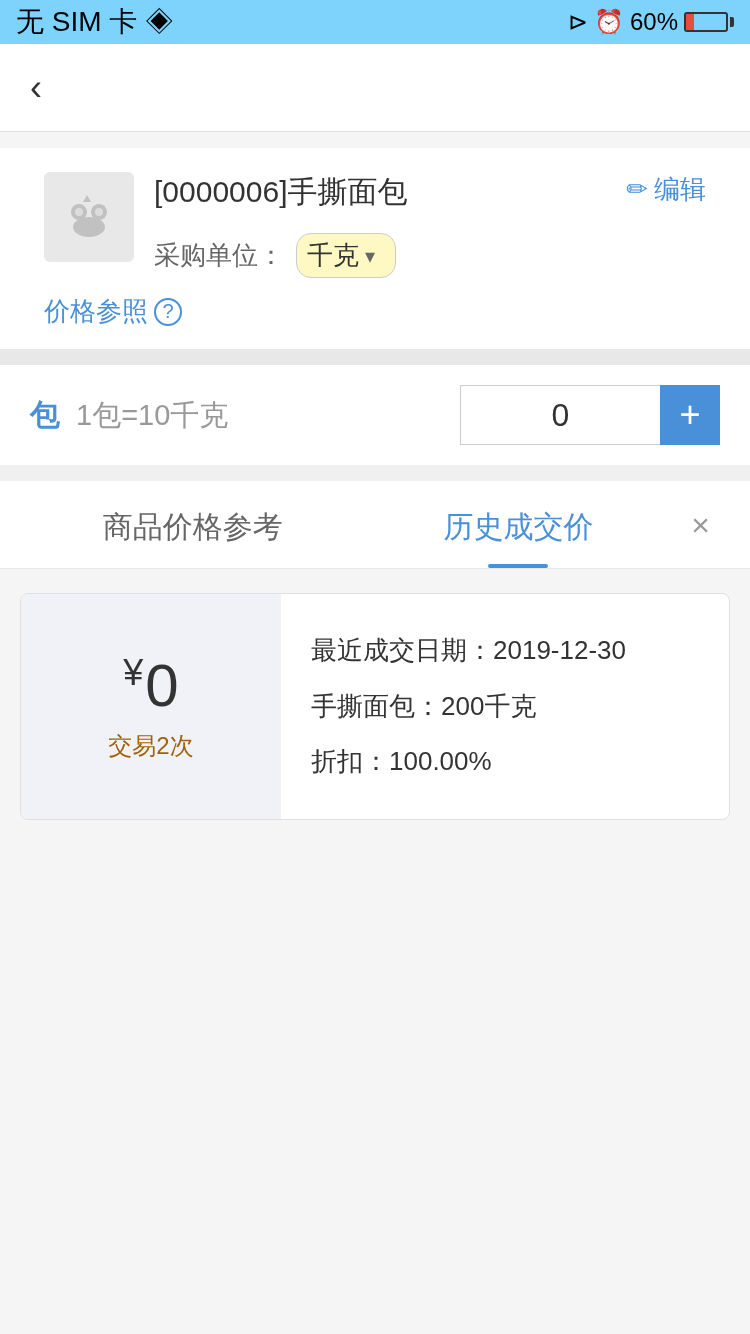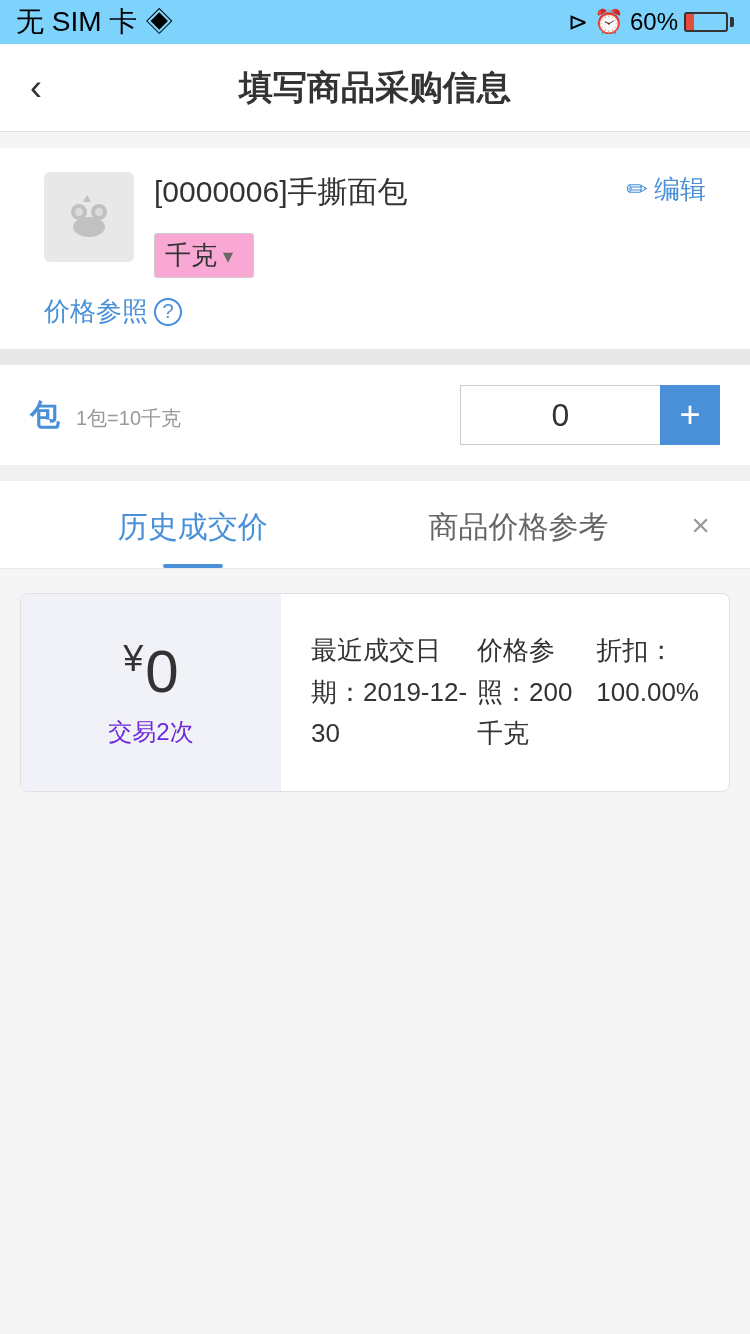--- a/index.html
+++ b/index.html
@@ -131,25 +131,25 @@
       display: flex;
       align-items: center;
       gap: 12px;
     }
     .unit-label {
       font-size: 26px;
       color: #666;
     }
     .unit-dropdown {
       border: 1px solid #ccc;
-      border-radius: 3px;
+      border-radius: 15px;
       padding: 4px 20px 4px 10px;
       font-size: 26px;
       color: #333;
-      background: #f9a8d4;
+      background: #fef9c3;
       position: relative;
       display: inline-flex;
       align-items: center;
       gap: 6px;
     }
     .unit-dropdown-arrow {
       font-size: 20px;
       color: #666;
     }
     .edit-btn {
@@ -203,21 +203,21 @@
       display: flex;
       align-items: baseline;
       gap: 16px;
     }
     .unit-icon {
       font-size: 30px;
       color: #4a90d9;
       font-weight: bold;
     }
     .unit-conversion {
-      font-size: 20px;
+      font-size: 29px;
       color: #999;
     }
     .quantity-control {
       display: flex;
       align-items: center;
       gap: 0;
     }
     .qty-input {
       width: 200px;
       height: 60px;
@@ -319,29 +319,29 @@
       font-weight: 300;
       color: #333;
     }
     .price-amount .currency {
       font-size: 36px;
       vertical-align: super;
       margin-right: 2px;
     }
     .price-trade-count {
       font-size: 24px;
-      color: #6d28d9;
+      color: #a16207;
       margin-top: 10px;
     }
     .price-card-right {
       flex: 1;
       padding: 36px 30px;
       display: flex;
-      flex-direction: row;
-      gap: 2px;
+      flex-direction: column;
+      gap: 14px;
     }
     .price-detail-row {
       font-size: 26px;
       color: #333;
       line-height: 1.6;
     }
   </style>
 </head>
 <body>
 
@@ -358,21 +358,20 @@
       <div class="battery-body">
         <div class="battery-fill"></div>
       </div>
       <div class="battery-tip"></div>
     </div>
   </div>
 </div>
 
 <div class="nav-bar">
   <div class="nav-back">‹</div>
-  <div class="nav-title">填写商品采购信息</div>
 </div>
 
 <div class="product-card">
   <div class="product-header">
     <div class="product-info">
       <div class="product-thumbnail">
         <svg viewBox="0 0 60 60" fill="none" xmlns="http://www.w3.org/2000/svg">
 
           <circle cx="20" cy="25" r="8" fill="#888"></circle>
           <circle cx="40" cy="25" r="8" fill="#888"></circle>
@@ -380,20 +379,21 @@
           <circle cx="40" cy="25" r="4" fill="#ccc"></circle>
           <ellipse cx="30" cy="40" rx="16" ry="10" fill="#888"></ellipse>
           <path d="M24 15 L28 8 L32 15" fill="#888"></path>
         </svg>
       </div>
       <div class="product-details">
         <div class="product-name">
           <span>[0000006]</span><span>手撕面包</span>
         </div>
         <div class="product-unit-row">
+          <span class="unit-label">采购单位：</span>
           <div class="unit-dropdown">
             <span>千克</span>
             <span class="unit-dropdown-arrow">▾</span>
           </div>
         </div>
       </div>
     </div>
     <div class="edit-btn">
       <span>✏</span>
       <span>编辑</span>
@@ -416,38 +416,38 @@
   </div>
   <div class="quantity-control">
     <input class="qty-input" type="text" value="0" style="">
     <button class="qty-plus">+</button>
   </div>
 </div>
 
 <div class="section-separator"></div>
 
 <div class="tabs-container">
+  <div class="tab-item">商品价格参考</div>
   <div class="tab-item active">历史成交价</div>
-  <div class="tab-item">商品价格参考</div>
   <div class="tab-close">×</div>
 </div>
 
 <div class="content-area">
   <div class="price-card">
     <div class="price-card-left">
       <div class="price-amount">
         <span class="currency">¥</span><span>0</span>
       </div>
       <div class="price-trade-count">交易2次</div>
     </div>
     <div class="price-card-right">
       <div class="price-detail-row">
         <span>最近成交日期：</span><span>2019-12-30</span>
       </div>
       <div class="price-detail-row">
-        <span>价格参照：</span><span>200千克</span>
+        <span>手撕面包：</span><span>200千克</span>
       </div>
       <div class="price-detail-row">
         <span>折扣：</span><span>100.00%</span>
       </div>
     </div>
   </div>
 </div>
 
 </body></html>

